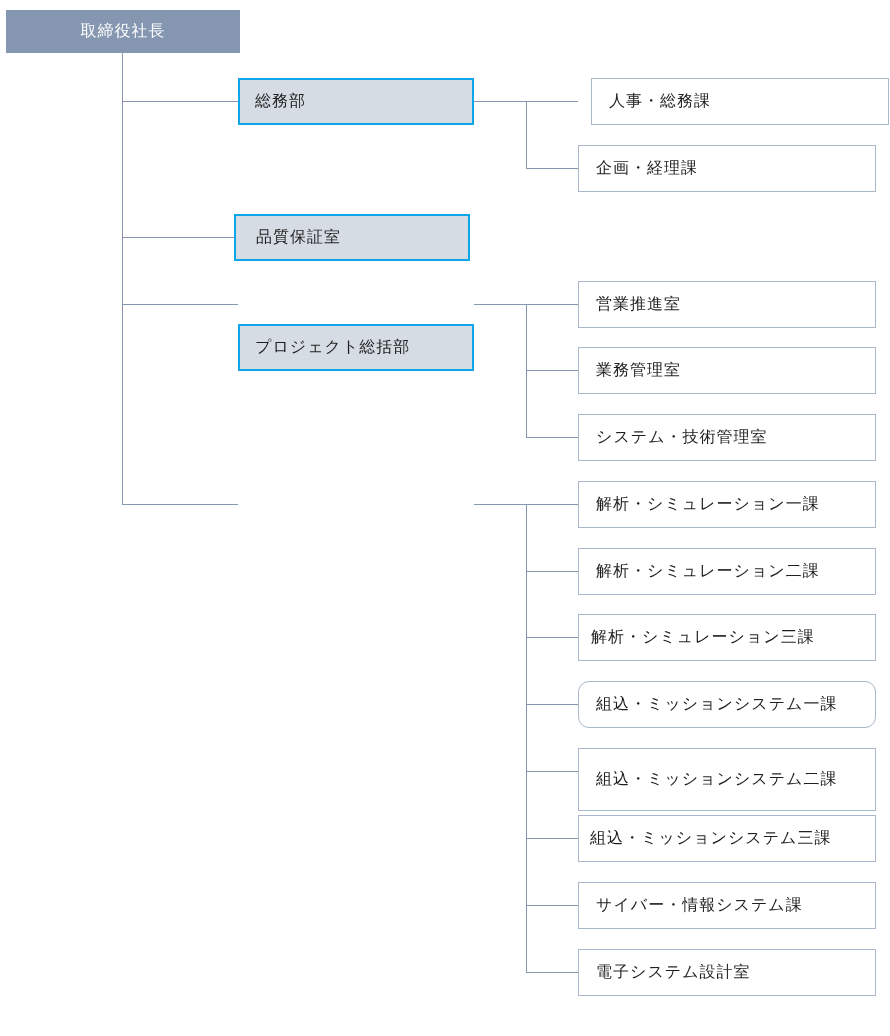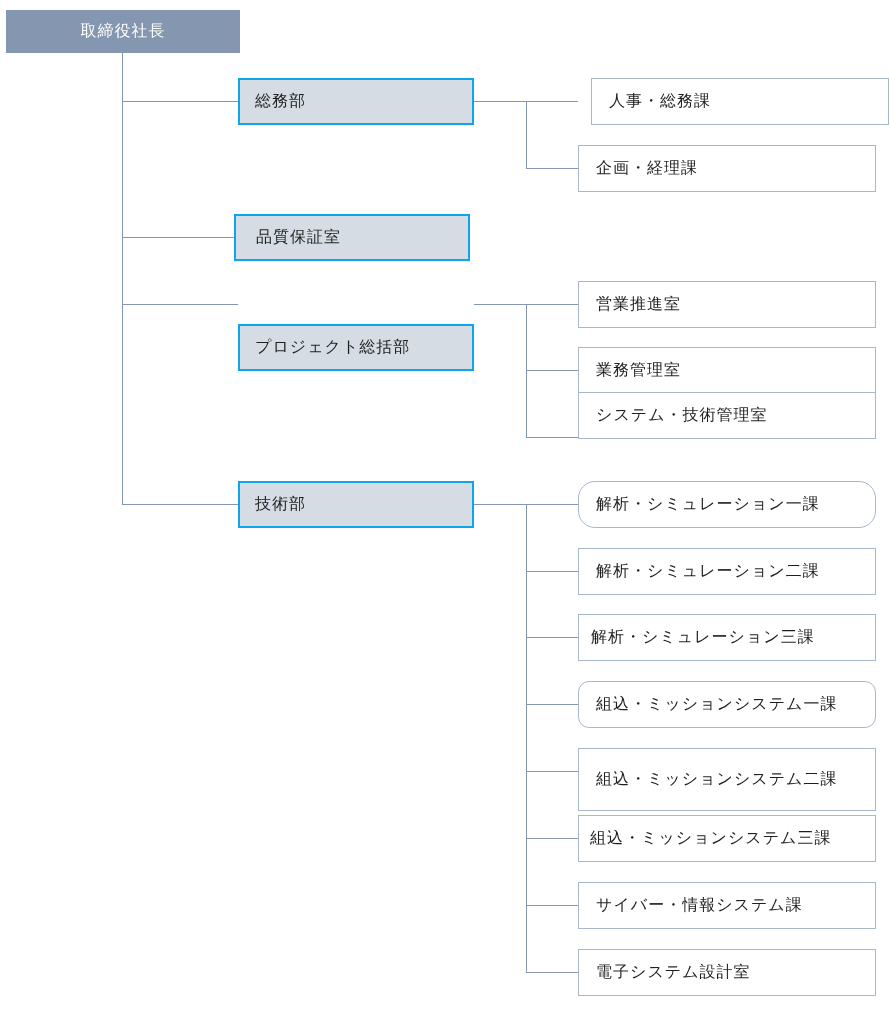--- a/index.html
+++ b/index.html
@@ -76,42 +76,39 @@
 
   <div class="node dept" style="left:238px; top:78px; width:236px; height:47px;">
     <span>総務部</span>
   </div>
   <div class="node dept" style="left:234px; top:214px; width:236px; height:47px;padding-left:20px;">
     <span>品質保証室</span>
   </div>
   <div class="node dept" style="left:238px; top:281px; width:236px; height:47px;margin-top:43px;">
     <span>プロジェクト総括部</span>
   </div>
-  <div class="node dept" style="left:238px; top:481px; width:236px; height:47px;">
-    <span>技術部</span>
-  </div>
 
   <div class="node unit" style="left:578px; top:78px; width:298px; height:47px;margin-left:13px;">
     <span>人事・総務課</span>
   </div>
   <div class="node unit" style="left:578px; top:145px; width:298px; height:47px;">
     <span>企画・経理課</span>
   </div>
 
   <div class="node unit" style="left:578px; top:347px; width:298px; height:47px;">
     <span>業務管理室</span>
   </div>
   <div class="node unit" style="left:578px; top:281px; width:298px; height:47px;">
     <span>営業推進室</span>
   </div>
-  <div class="node unit" style="left:578px; top:392px; width:298px; height:47px;">
+  <div class="node unit" style="left:578px; top:414px; width:298px; height:47px;">
     <span>システム・技術管理室</span>
   </div>
 
-  <div class="node unit" style="left:578px; top:481px; width:298px; height:47px;border-radius:17px;">
+  <div class="node unit" style="left:578px; top:481px; width:298px; height:47px;">
     <span>解析・シミュレーション一課</span>
   </div>
   <div class="node unit" style="left:578px; top:548px; width:298px; height:47px;">
     <span>解析・シミュレーション二課</span>
   </div>
   <div class="node unit" style="left:578px; top:614px; width:298px; height:47px;padding-left:12px;">
     <span>解析・シミュレーション三課</span>
   </div>
   <div class="node unit" style="left:578px; top:681px; width:298px; height:47px;border-radius:11px;">
     <span>組込・ミッションシステム一課</span>

